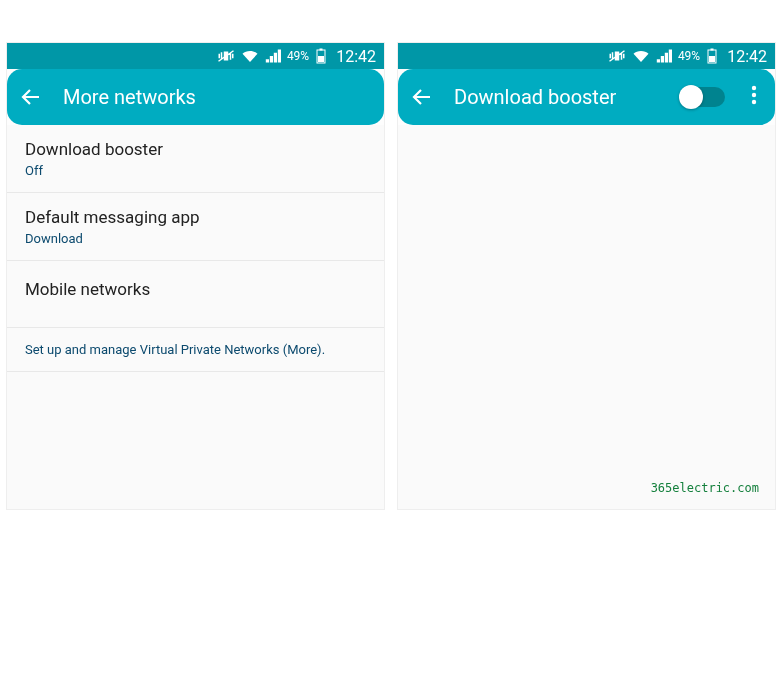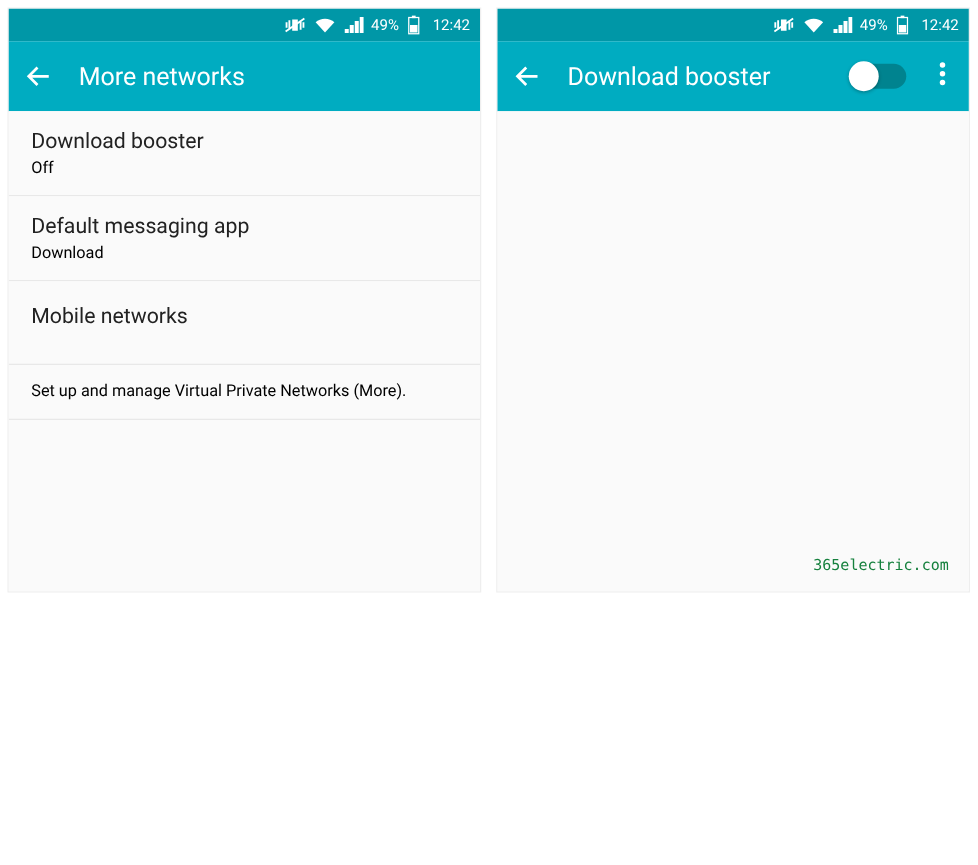--- a/index.html
+++ b/index.html
@@ -13,44 +13,46 @@
       padding: 6px;
     }
     .phone {
       width: 380px;
       height: 468px;
       background: #fdfdfd;
       display: flex;
       flex-direction: column;
       position: relative;
       border: 1px solid #eee;
+      margin-top: 36px;
     }
     .status-bar {
       height: 26px;
       background: #0097a7;
       color: #fff;
       display: flex;
       justify-content: flex-end;
       align-items: center;
       padding: 0 8px;
       gap: 6px;
       font-size: 14px;
     }
     .status-icon { display: inline-flex; align-items: center; }
     .status-battery-pct { font-size: 12px; margin-right: 1px; }
-    .status-time { font-size: 12px; margin-left: 4px; }
+    .status-time { font-size: 16px; margin-left: 4px; }
 
     .app-bar {
       height: 56px;
       background: #00acc1;
       color: #fff;
       display: flex;
       align-items: center;
       padding: 0 12px;
       gap: 20px;
+      border-radius: 15px;
     }
     .app-bar-title {
       font-size: 20px;
       font-weight: 400;
       flex: 1;
     }
     .back-arrow svg { display: block; }
 
     .toggle {
       width: 44px;
@@ -80,21 +82,21 @@
       cursor: pointer;
       background: #fafafa;
     }
     .list-item-title {
       font-size: 17px;
       color: #222;
       margin-bottom: 4px;
     }
     .list-item-sub {
       font-size: 13px;
-      color: #000000;
+      color: #0c4a6e;
     }
     .list-item.no-sub .list-item-title { margin-bottom: 0; }
     .list-item.no-sub { padding-top: 18px; padding-bottom: 28px; }
 
     .description {
       padding: 16px 18px;
       font-size: 16px;
       color: #222;
       line-height: 1.45;
     }

